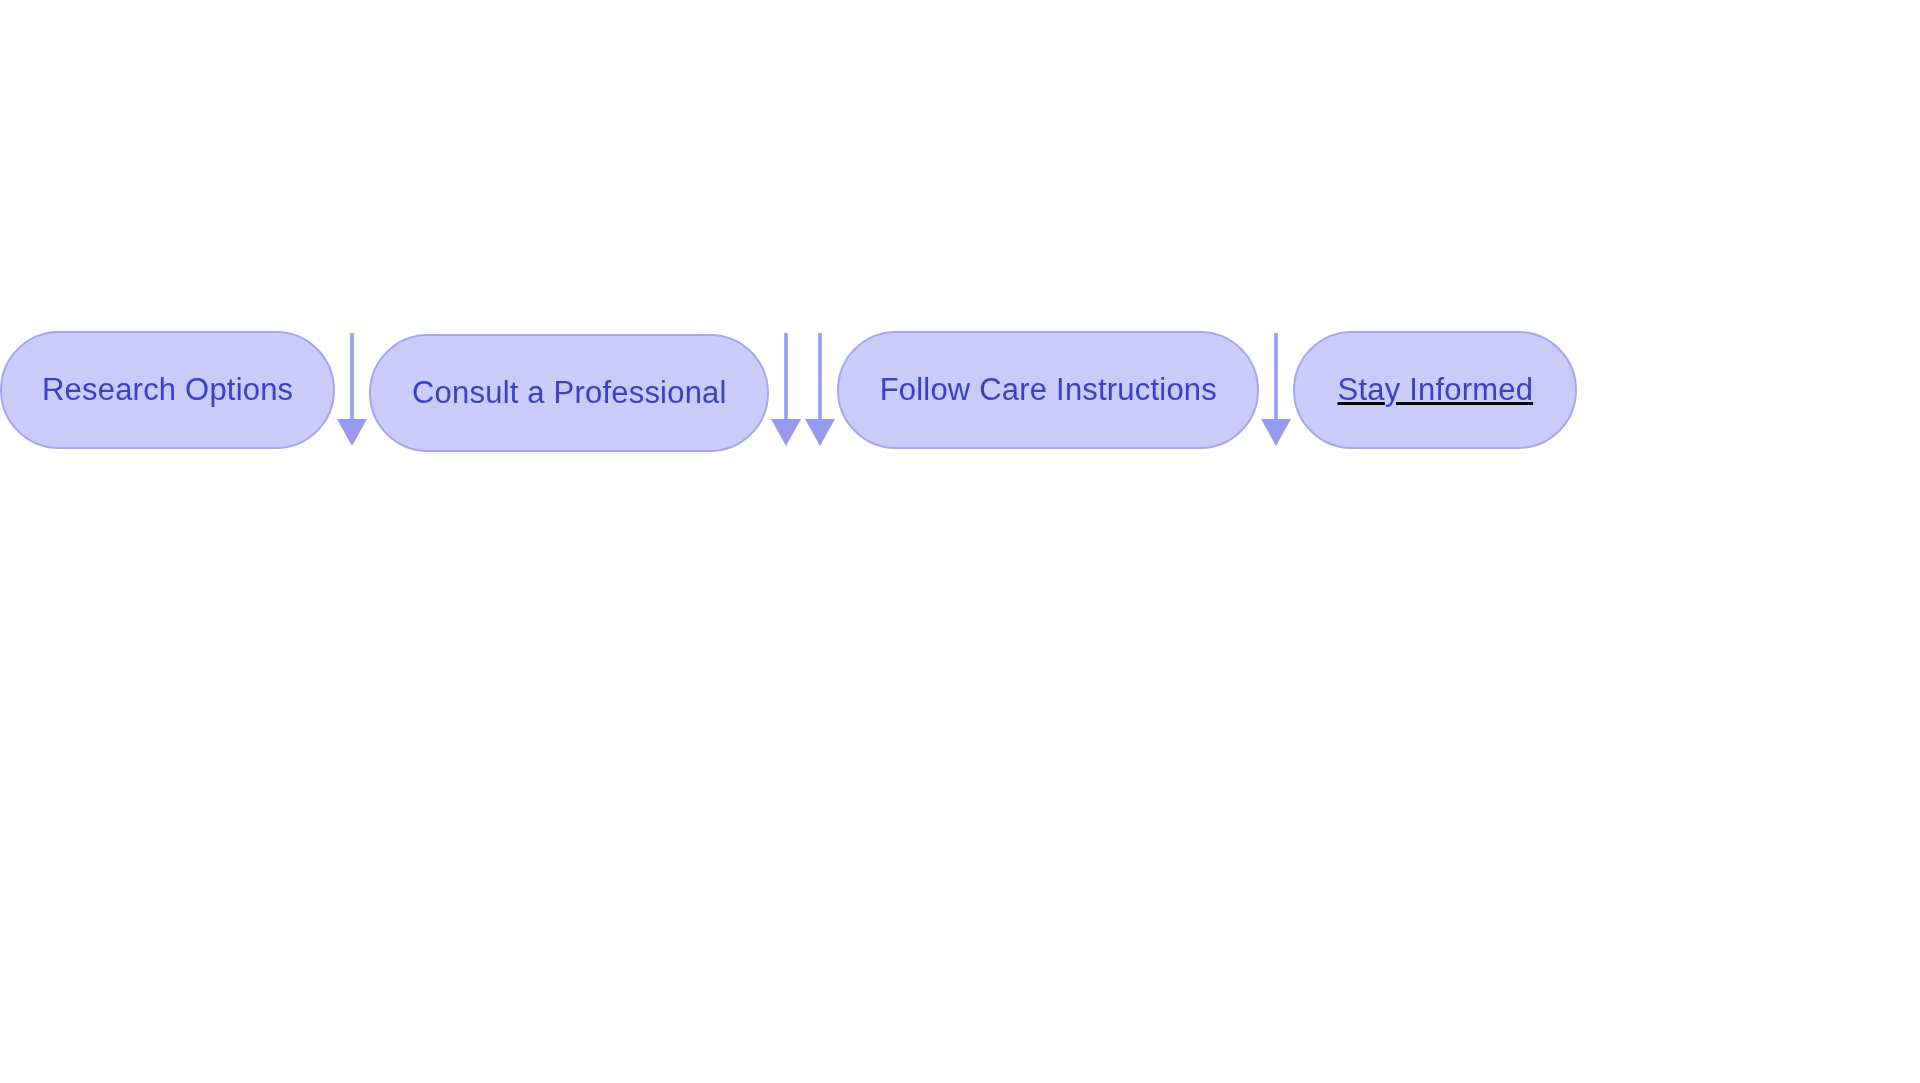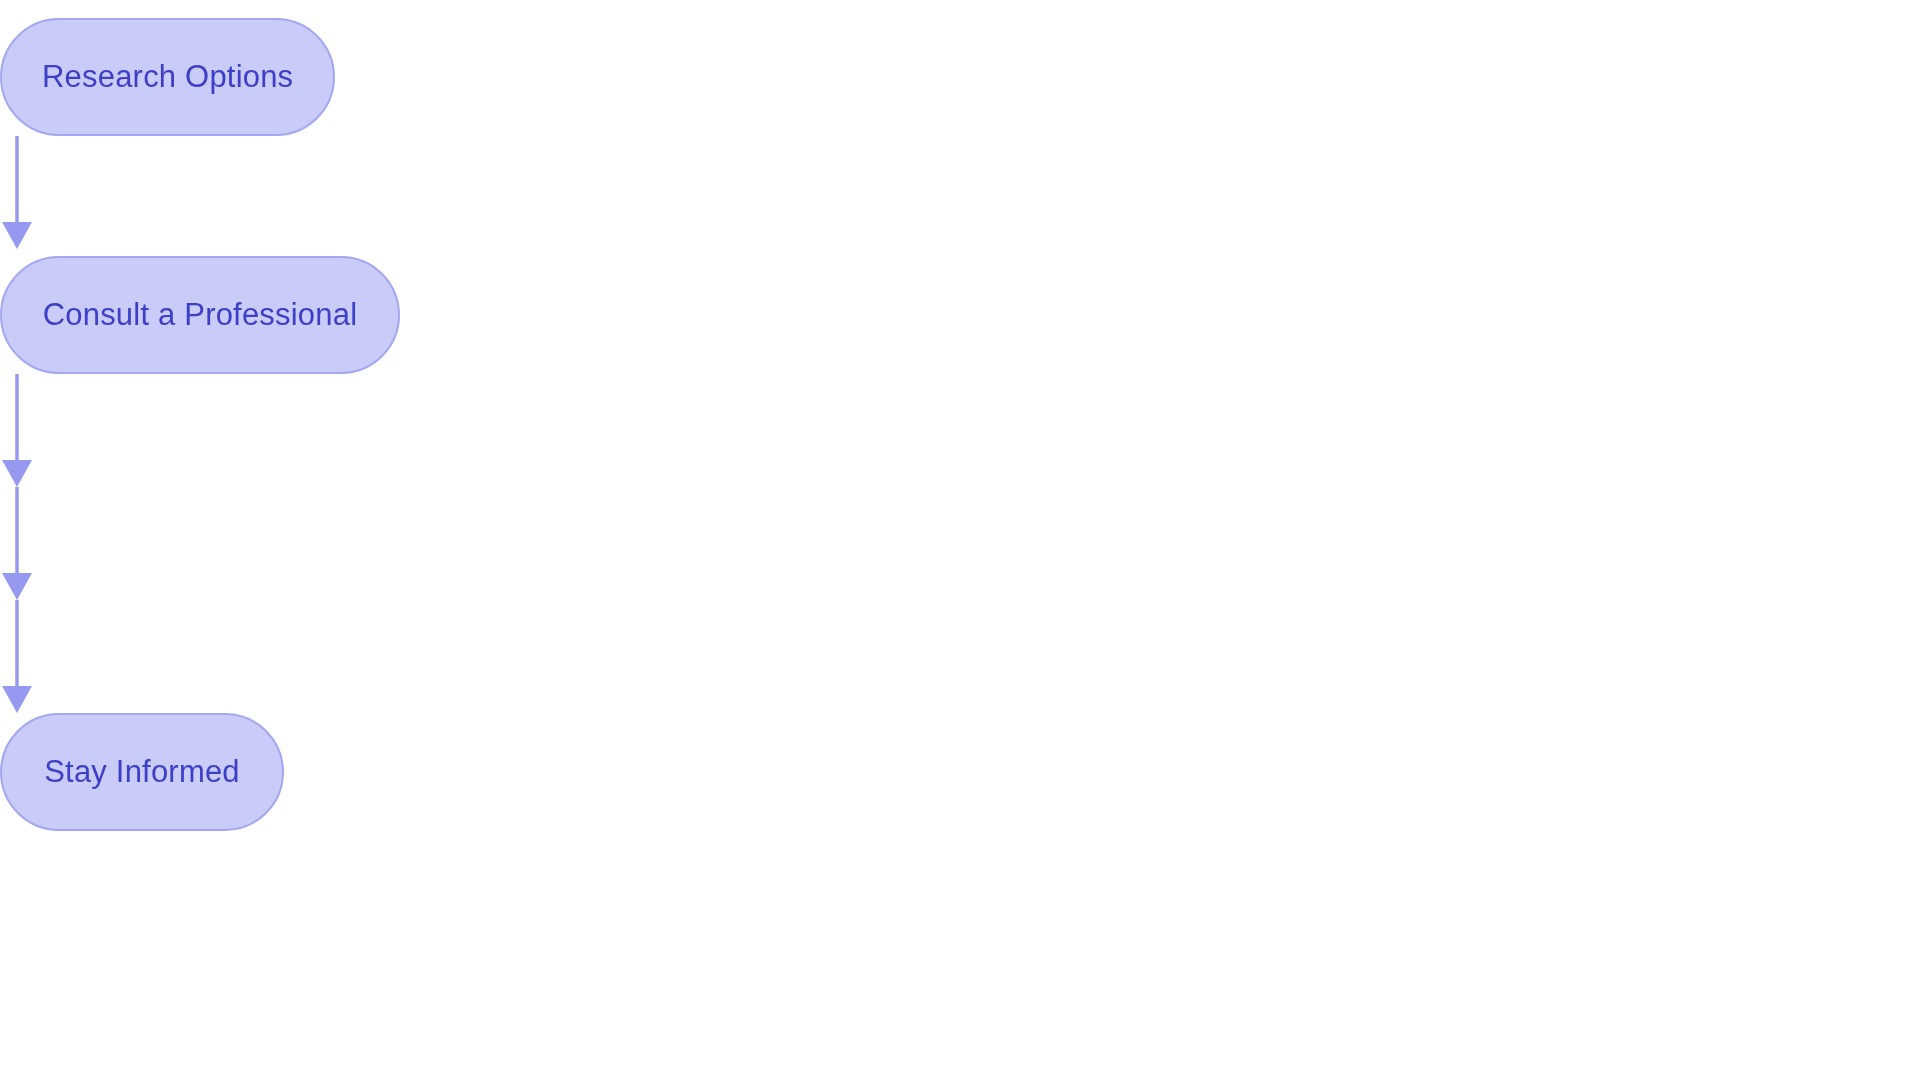--- a/index.html
+++ b/index.html
@@ -18,22 +18,22 @@
   body {
     width: 1920px;
     height: 1083px;
     font-family: "Liberation Sans", sans-serif;
     overflow: hidden;
   }
   .canvas {
     width: 1920px;
     height: 761px;
     display: flex;
-    flex-direction: column;
-    align-items: flex-start;
+    flex-direction: row;
+    align-items: center;
     padding-top: 18px;
   }
   .node {
     height: 118px;
     border-radius: 59px;
     background: var(--node-fill);
     border: 2px solid var(--node-border);
     display: flex;
     align-items: center;
     justify-content: center;
@@ -44,21 +44,21 @@
     color: var(--text-color);
     font-size: 31px;
     font-weight: 500;
     letter-spacing: 0.2px;
     white-space: nowrap;
   }
   .node-0 { min-width: 333px; }
   .node-1 { min-width: 400px; margin-top: 7px; }
   .node-2 { min-width: 435px; }
   .node-3 { min-width: 422px; }
-  .node-4 { min-width: 284px; }
+  .node-4 { min-width: 284px; text-decoration: underline; }
   .connector {
     height: 113px;
     flex: 0 0 auto;
     display: flex;
     justify-content: center;
     align-items: flex-start;
   }
   .connector svg { display: block; }
   .connector line { stroke: var(--arrow-color); }
   .connector polygon { fill: var(--arrow-color); }
@@ -91,20 +91,23 @@
   </div>
 
 
   <div class="connector">
     <svg width="34" height="113" viewBox="0 0 34 113">
       <line x1="17" y1="0" x2="17" y2="90" stroke-width="3.5"></line>
       <polygon points="2,86 32,86 17,113"></polygon>
     </svg>
   </div>
 
+  <div class="node node-3">
+    <span class="node-label">Follow Care Instructions</span>
+  </div>
 
   <div class="connector">
     <svg width="34" height="113" viewBox="0 0 34 113">
       <line x1="17" y1="0" x2="17" y2="90" stroke-width="3.5"></line>
       <polygon points="2,86 32,86 17,113"></polygon>
     </svg>
   </div>
 
   <div class="node node-4">
     <span class="node-label">Stay Informed</span>

